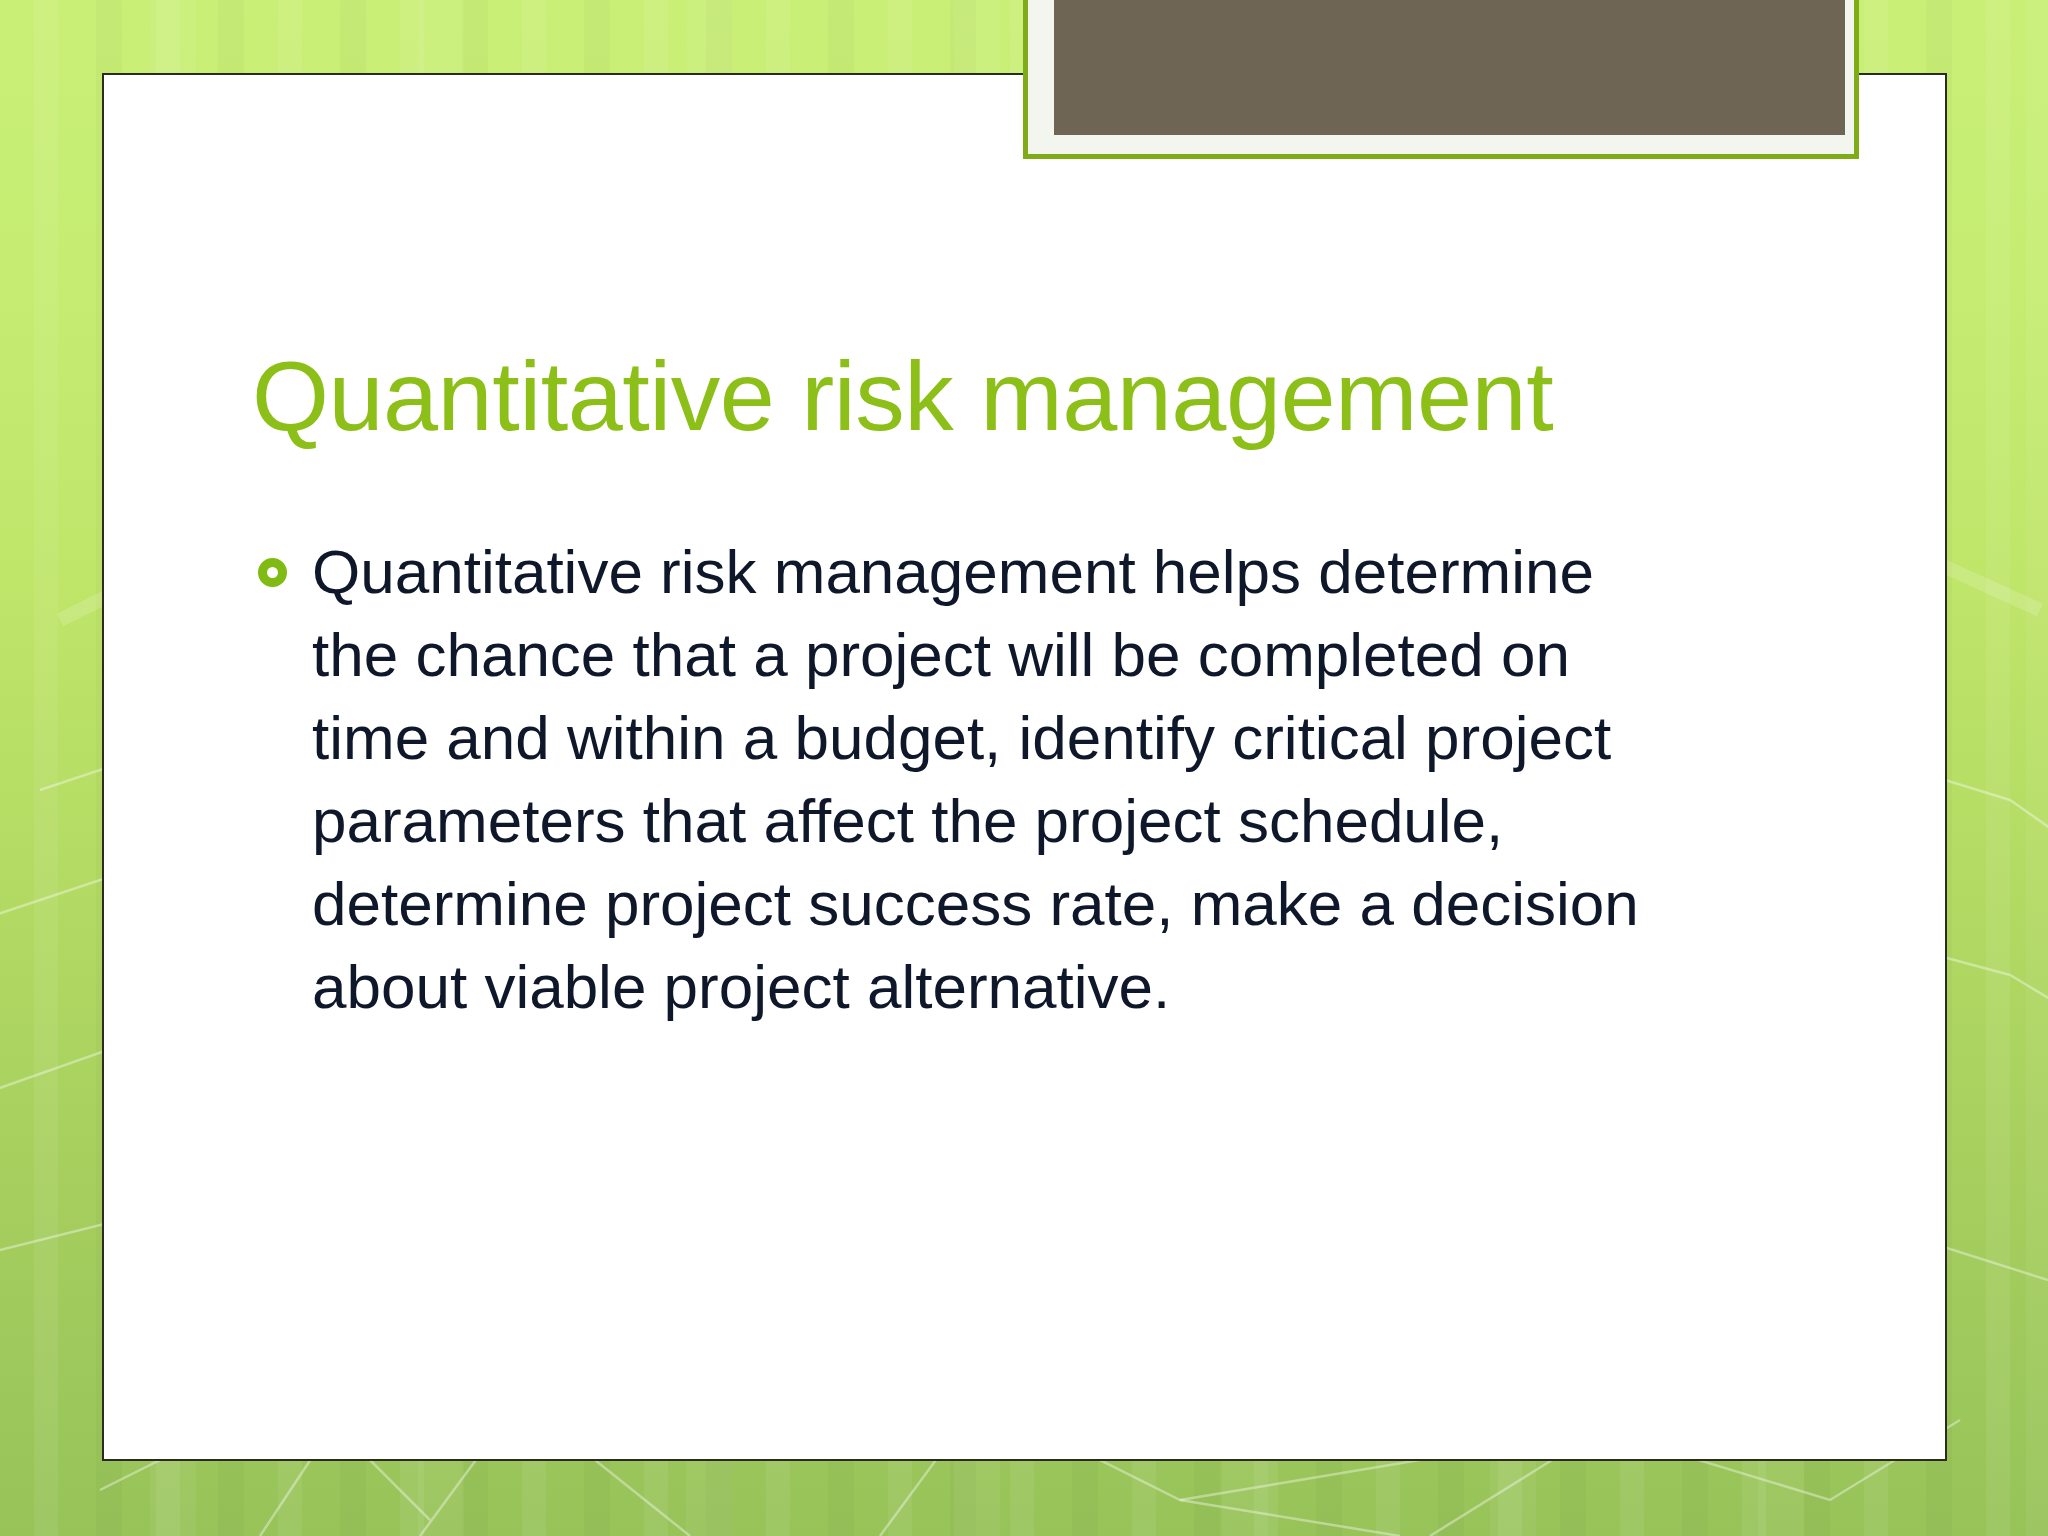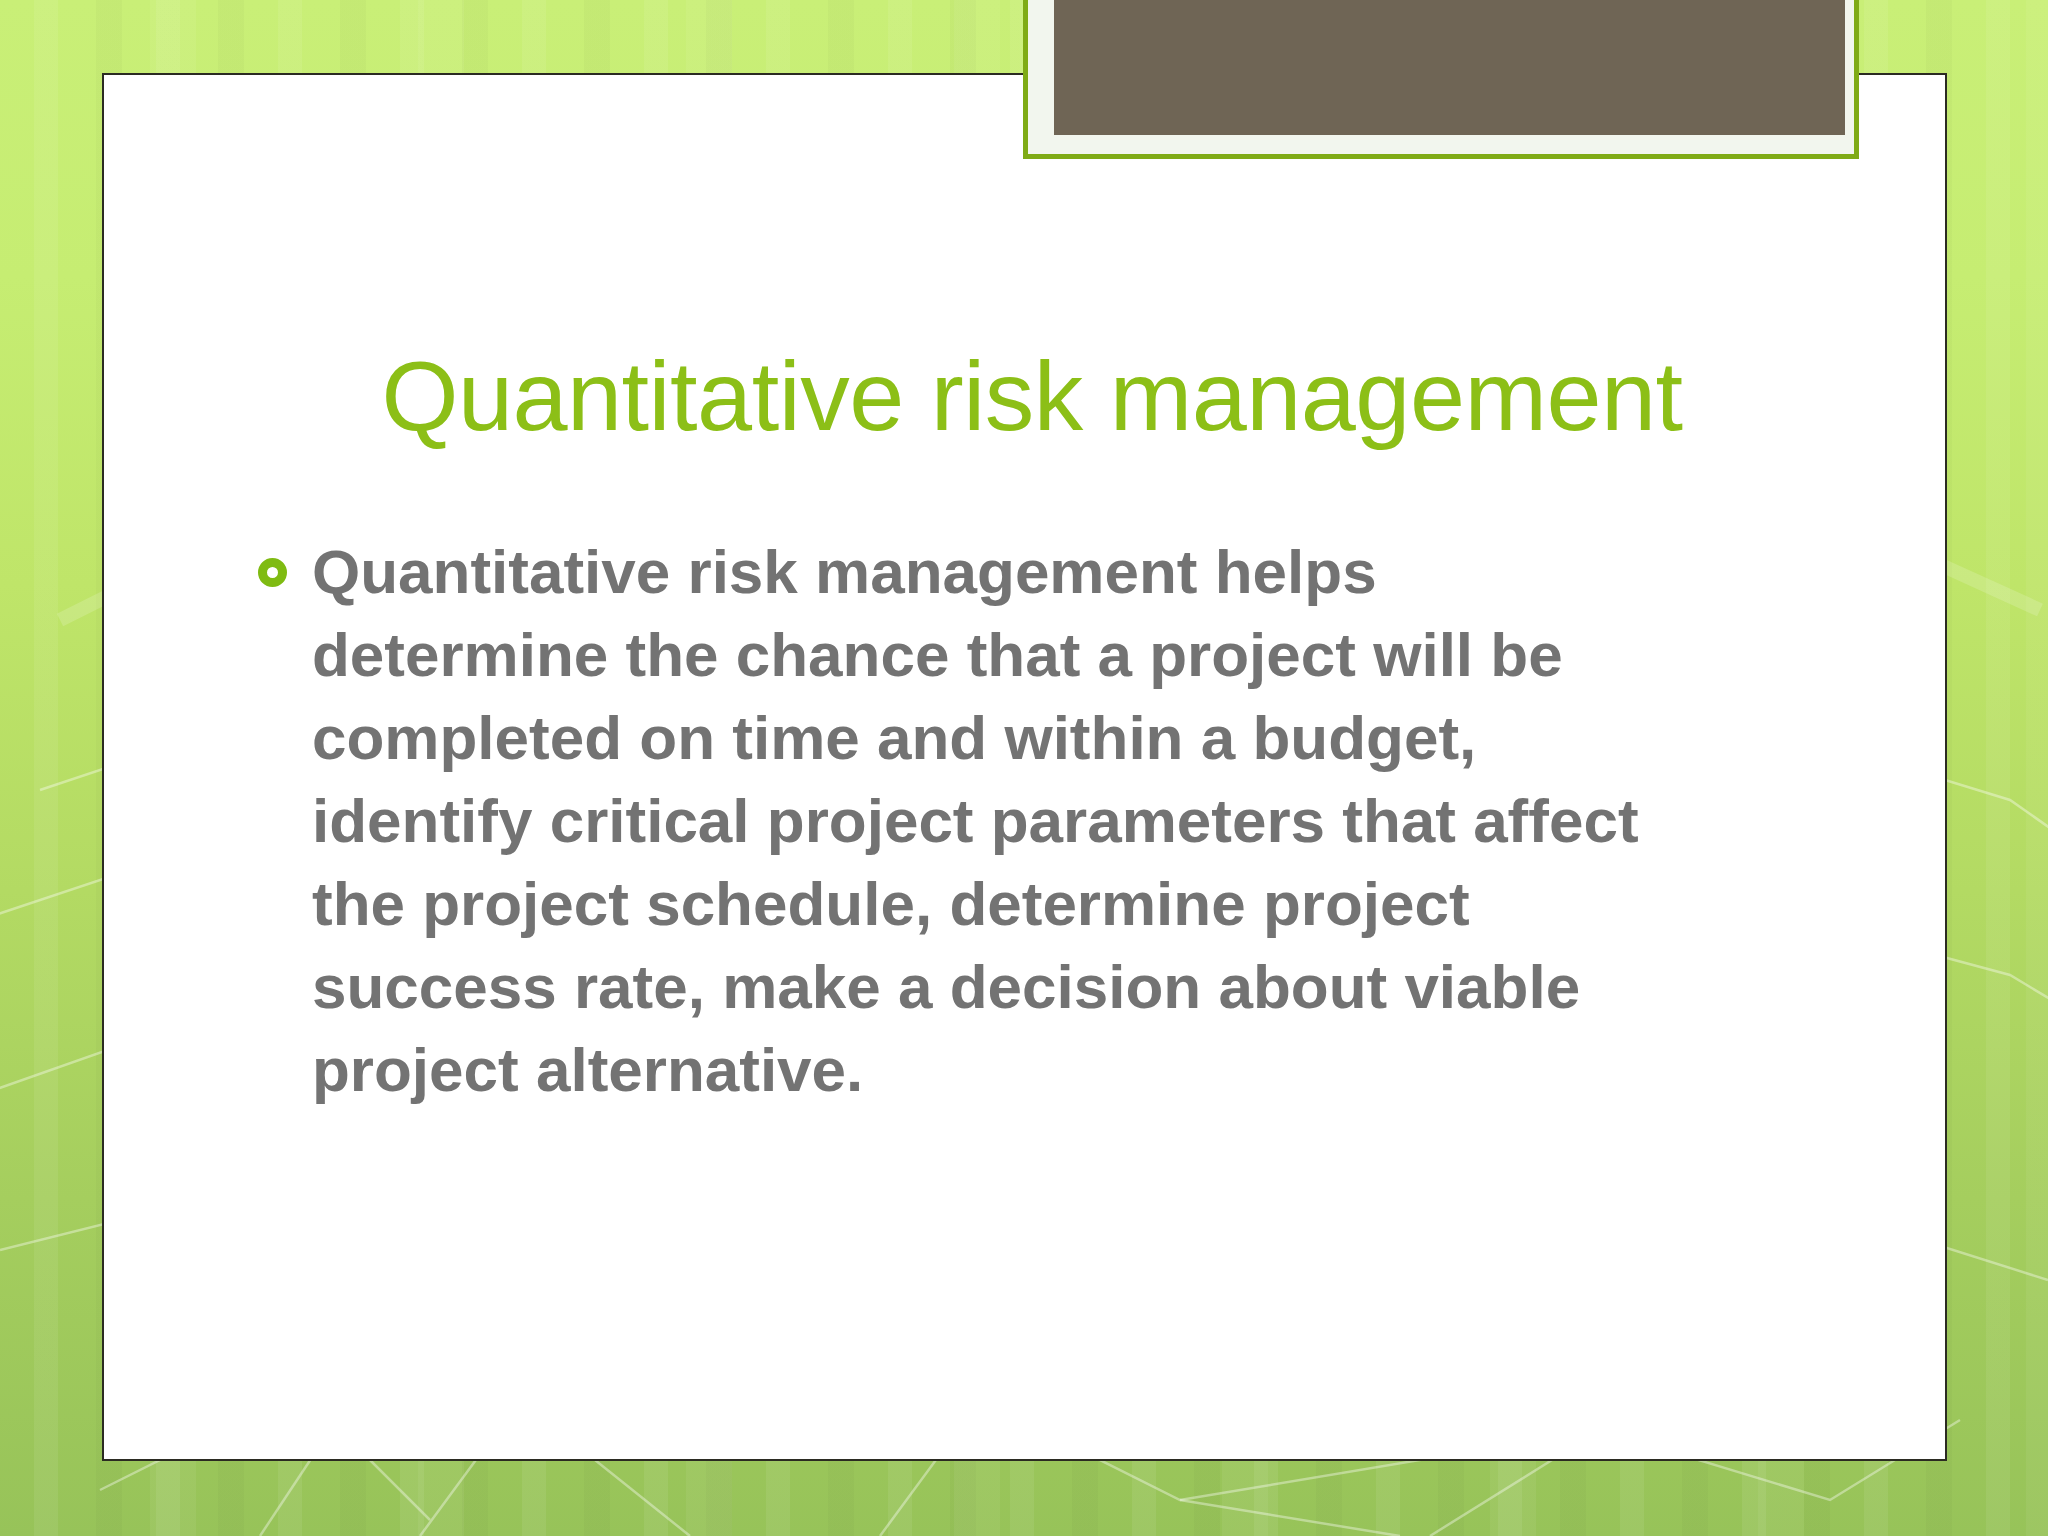--- a/index.html
+++ b/index.html
@@ -108,21 +108,20 @@
     left: 252px;
     top: 344px;
     width: 1560px;
     color: #8cbf17;
     font-size: 99px;
     line-height: 1.06;
     letter-spacing: -0.5px;
     font-weight: 400;
     white-space: nowrap;
     z-index: 8;
-    text-align: center;
   }
 
   
   .body-block {
     position: absolute;
     left: 258px;
     top: 530px;
     width: 1480px;
     z-index: 8;
   }
@@ -139,24 +138,24 @@
     margin-top: 28px;
     margin-right: 25px;
     border-radius: 50%;
     border: 9px solid #7fbb12;
     box-sizing: border-box;
     background: transparent;
   }
 
   .bullet-text {
     flex: 1 1 auto;
-    color: #737373;
+    color: #0f172a;
     font-size: 62px;
     line-height: 83px;
-    font-weight: 700;
+    font-weight: 400;
     max-width: 1370px;
   }
 </style>
 </head>
 <body>
 
 <div id="slide-root">
 
   <div class="bg-base"></div>
   <div class="bg-stripes"></div>

